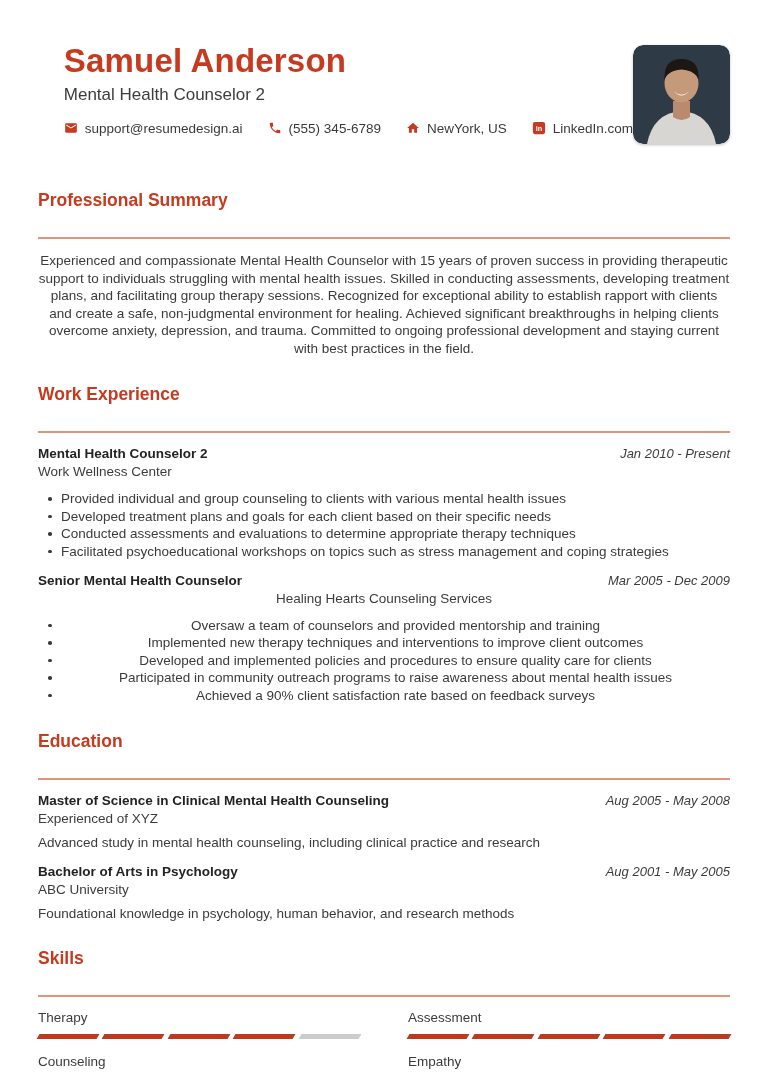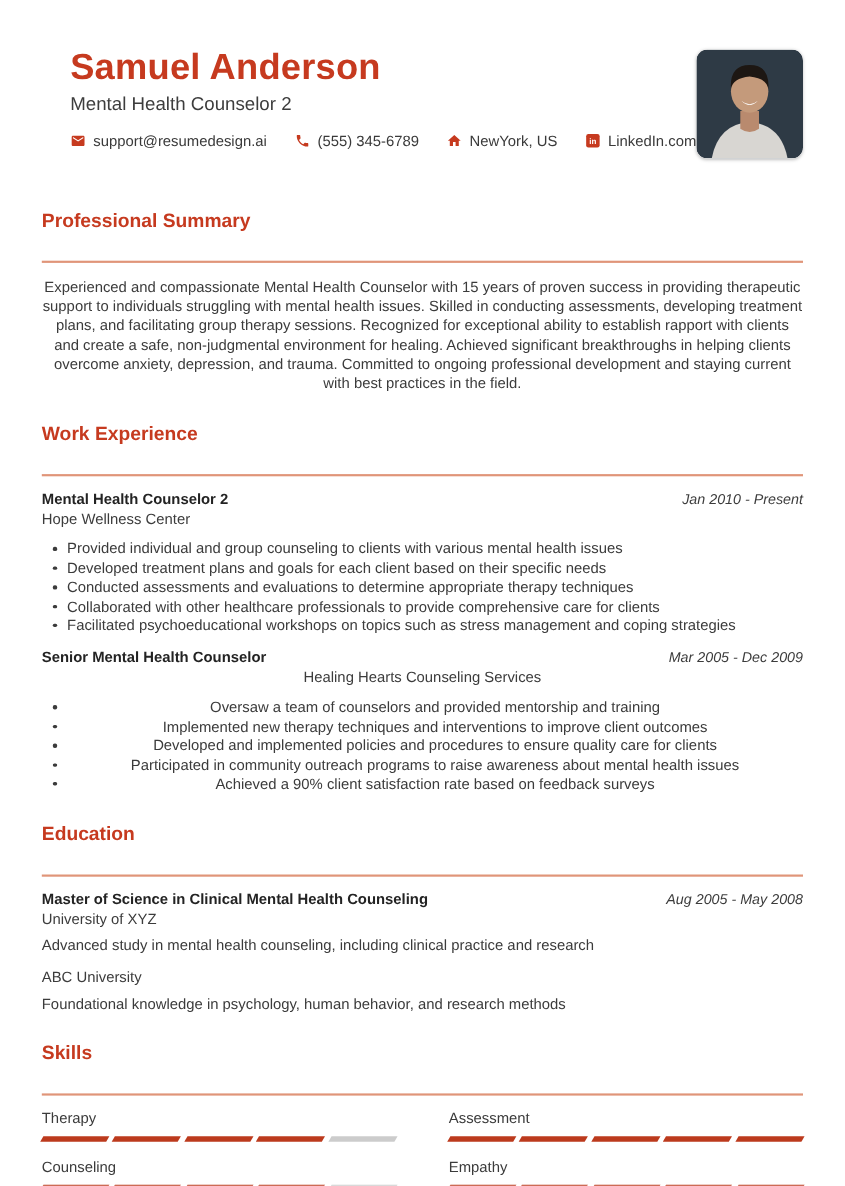--- a/index.html
+++ b/index.html
@@ -141,26 +141,25 @@
   </section>
 
   <section class="section">
     <h2>Work Experience</h2>
     <div class="section-body" id="jobs">
         <div class="job">
           <div class="job-head">
             <div class="entry-title">Mental Health Counselor 2</div>
             <div class="dates">Jan 2010 - Present</div>
           </div>
-          <div class="company">Hope Wellness Center</div>
+          <div class="company">Work Wellness Center</div>
           <ul class="bullets">
             <li>Provided individual and group counseling to clients with various mental health issues</li>
             <li>Developed treatment plans and goals for each client based on their specific needs</li>
             <li>Conducted assessments and evaluations to determine appropriate therapy techniques</li>
-            <li>Collaborated with other healthcare professionals to provide comprehensive care for clients</li>
             <li>Facilitated psychoeducational workshops on topics such as stress management and coping strategies</li>
           </ul>
         </div>
         <div class="job">
           <div class="job-head">
             <div class="entry-title">Senior Mental Health Counselor</div>
             <div class="dates">Mar 2005 - Dec 2009</div>
           </div>
           <div class="company">Healing Hearts Counseling Services</div>
           <ul class="bullets">
@@ -175,24 +174,28 @@
   </section>
 
   <section class="section">
     <h2>Education</h2>
     <div class="section-body" id="degrees">
         <div class="degree">
           <div class="job-head">
             <div class="entry-title">Master of Science in Clinical Mental Health Counseling</div>
             <div class="dates">Aug 2005 - May 2008</div>
           </div>
-          <div class="company">University of XYZ</div>
+          <div class="company">Experienced of XYZ</div>
           <div class="degree-desc">Advanced study in mental health counseling, including clinical practice and research</div>
         </div>
         <div class="degree">
+          <div class="job-head">
+            <div class="entry-title">Bachelor of Arts in Psychology</div>
+            <div class="dates">Aug 2001 - May 2005</div>
+          </div>
           <div class="company">ABC University</div>
           <div class="degree-desc">Foundational knowledge in psychology, human behavior, and research methods</div>
         </div>
       </div>
   </section>
 
   <section class="section">
     <h2>Skills</h2>
     <div class="skills-grid">
       <div id="skills-col-0">

